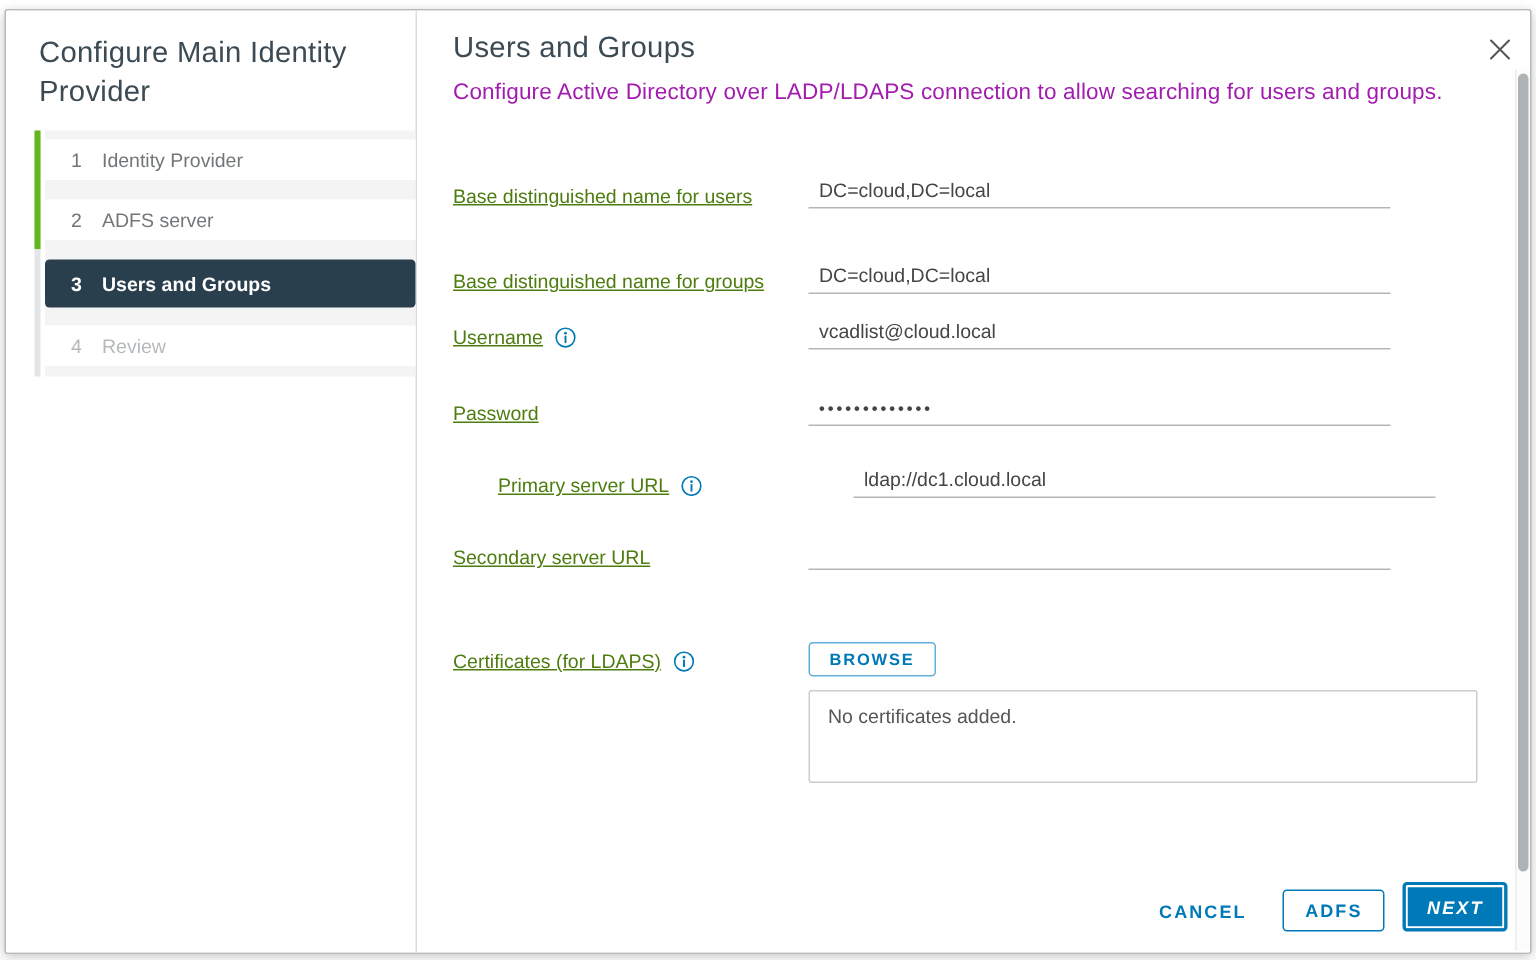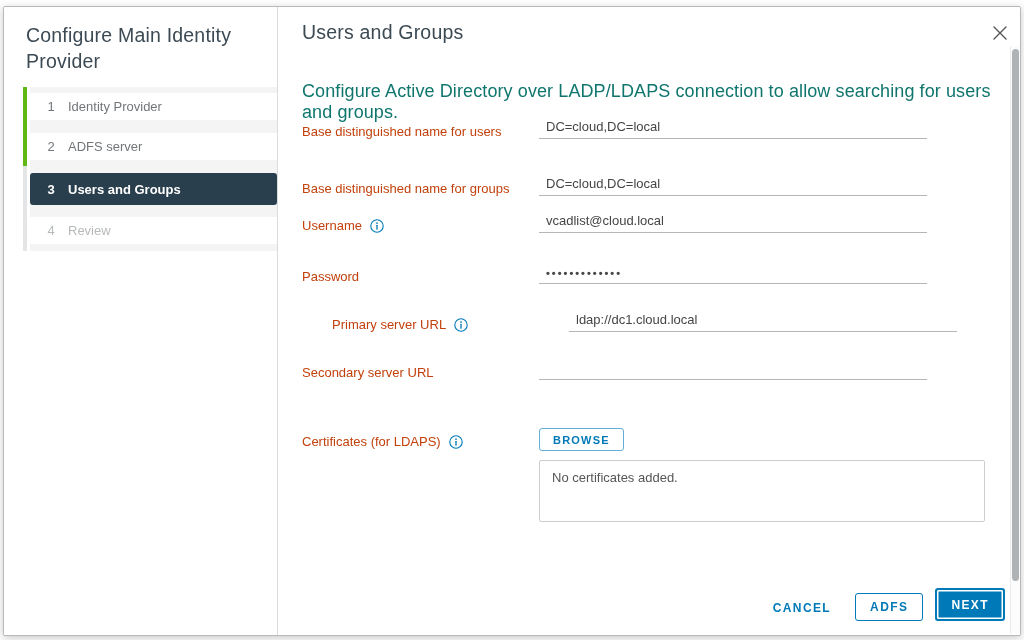--- a/index.html
+++ b/index.html
@@ -28,29 +28,29 @@
   .step-4 { top:210px; color:#b6b9bb; cursor:default; }
   .step-num { margin-left:16px; width:10px; text-align:center; }
   .step-label { margin-left:12px; white-space:nowrap; }
 
   
   .content { position:relative; flex:1 1 auto; background:#fff; }
   .page-title { position:absolute; left:24px; top:14px; font-size:19.5px; font-weight:400;
     color:#3c4a54; letter-spacing:.2px; }
   .close-btn { position:absolute; right:11px; top:17px; width:18px; height:18px;
     background:none; border:none; cursor:pointer; padding:0; color:#565656; }
-  .page-desc { position:absolute; left:24px; top:74px; font-size:18px; color:#0f766e;
+  .page-desc { position:absolute; left:24px; top:46px; font-size:15px; color:#a21caf;
     letter-spacing:.1px; }
 
   .frow { position:absolute; left:24px; height:30px; }
   .frow-0 { top:115px; } .frow-1 { top:172px; } .frow-2 { top:209px; }
   .frow-3 { top:260px; } .frow-4 { top:308px;margin-left:30px; } .frow-5 { top:356px; }
   .frow-cert { top:425px; }
-  .flabel { display:inline-flex; align-items:center; gap:8px; font-size:13px; color:#c2410c;
-    line-height:17px; white-space:nowrap; }
+  .flabel { display:inline-flex; align-items:center; gap:8px; font-size:13px; color:#4d7c0f;
+    line-height:17px; white-space:nowrap;text-decoration:underline; }
   .info-icon { width:14px; height:14px; color:#0079b8; flex:0 0 14px; cursor:pointer; }
   .field-input { position:absolute; left:237px; top:-5px; width:388px; height:22px;
     border:none; border-bottom:1px solid #b4b7ba; background:transparent;
     font-family:"Liberation Sans","DejaVu Sans",sans-serif; font-size:13px; color:#454545;
     padding:0 6px 3px 7px; outline:none; }
   .field-input.masked { font-size:11px; letter-spacing:2px; font-weight:700; padding-top:3px; }
 
   .browse-btn { position:absolute; left:237px; top:-4px; height:23px; padding:0 13px;
     background:#fff; border:1px solid #62aed8; border-radius:3px; color:#0079b8;
     font-family:"Liberation Sans","DejaVu Sans",sans-serif;
@@ -60,21 +60,21 @@
   .cert-empty { display:block; padding:9px 12px; font-size:13px; color:#565656; }
 
   
   .footer { position:absolute; right:15px; bottom:14px; display:flex; align-items:flex-end; }
   .btn { font-family:"Liberation Sans","DejaVu Sans",sans-serif; font-size:12px; font-weight:600;
     letter-spacing:1.4px; cursor:pointer; border-radius:3px; }
   .btn-link { background:none; border:none; color:#0079b8; margin-right:22px; padding:6px 2px; }
   .btn-outline { background:#fff; border:1px solid #0079b8; color:#0079b8; height:28px;
     padding:0 14px; margin-right:12px; }
   .btn-primary { background:#0079b8; border:2px solid #0079b8; color:#fff; height:33px;
-    padding:0 14px; box-shadow:inset 0 0 0 1.5px #fff; }
+    padding:0 14px; box-shadow:inset 0 0 0 1.5px #fff;font-style:italic; }
 
   
   .scrollbar-track { position:absolute; right:0; top:39px; bottom:1px; width:10px;
     background:#fcfcfc; border-left:1px solid #ececec; cursor:pointer; }
   .scrollbar-thumb { position:absolute; left:1px; top:3px; width:7px; height:532px;
     background:#b0b3b5; border-radius:4px; cursor:grab; }
 </style>
 </head>
 <body>
 

